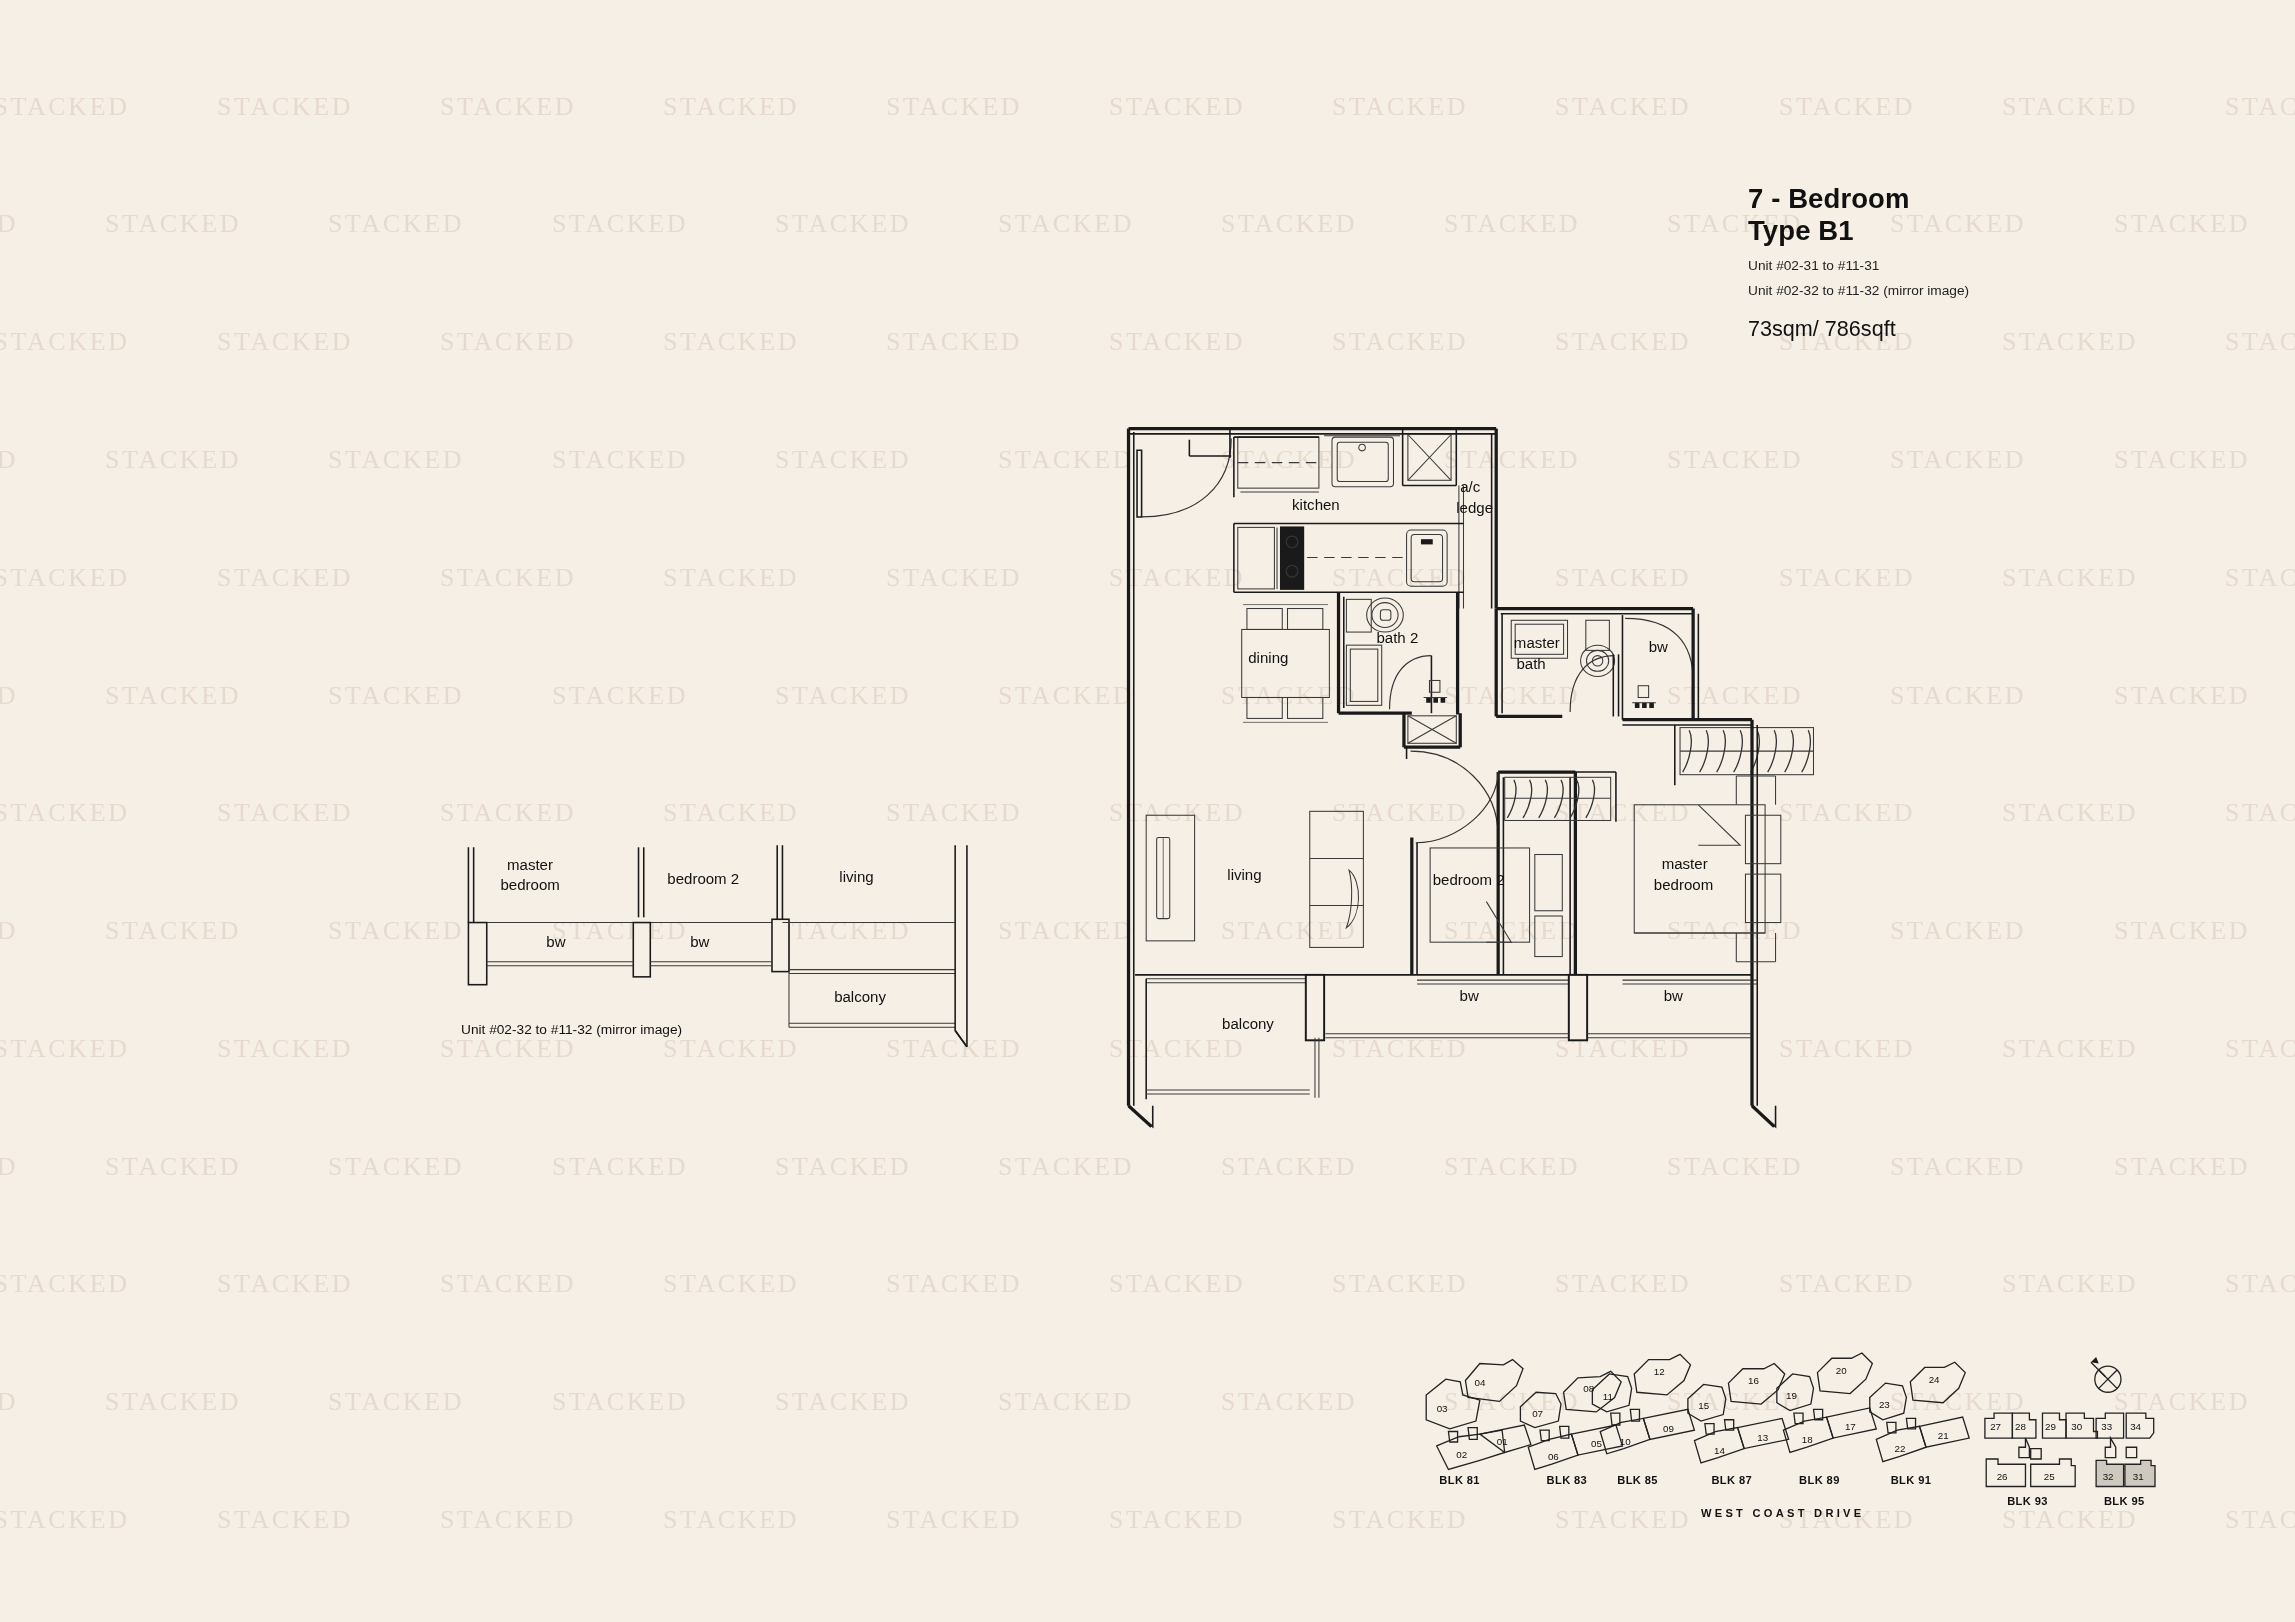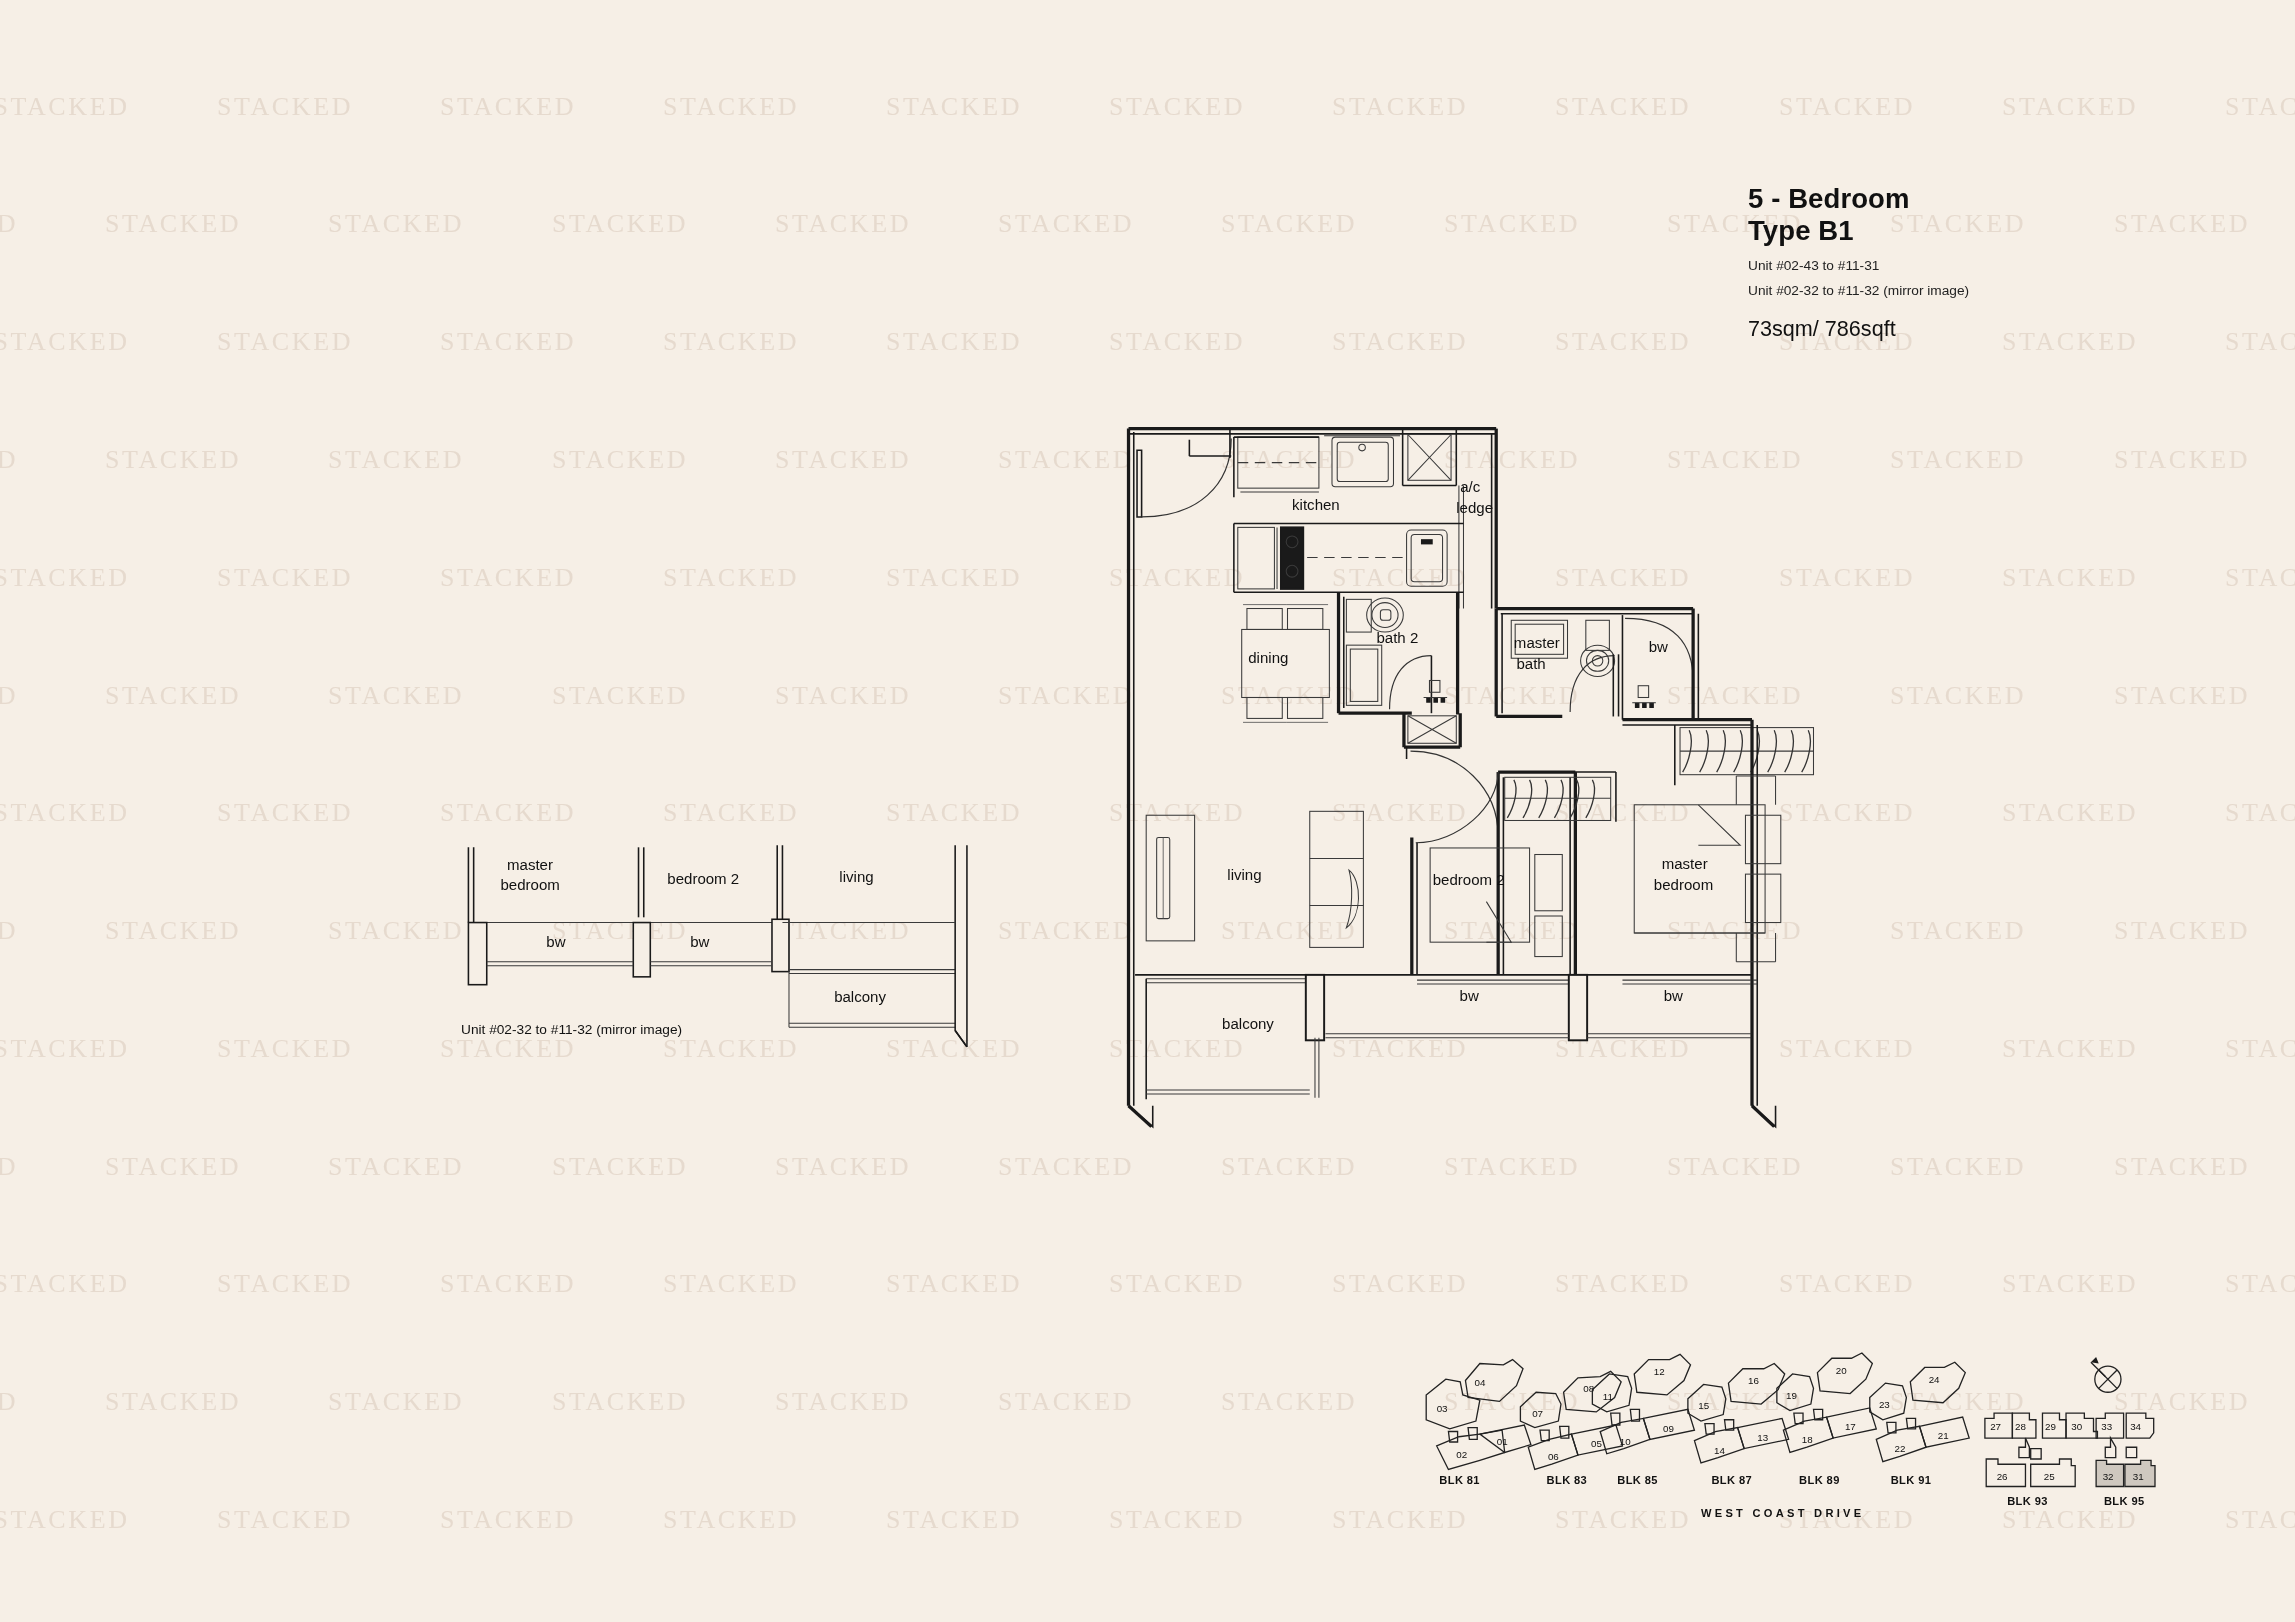--- a/index.html
+++ b/index.html
@@ -221,23 +221,23 @@
     <span class="wm" style="left: 886px; top: 1505px;">STACKED</span>
     <span class="wm" style="left: 1109px; top: 1505px;">STACKED</span>
     <span class="wm" style="left: 1332px; top: 1505px;">STACKED</span>
     <span class="wm" style="left: 1555px; top: 1505px;">STACKED</span>
     <span class="wm" style="left: 1779px; top: 1505px;">STACKED</span>
     <span class="wm" style="left: 2002px; top: 1505px;">STACKED</span>
     <span class="wm" style="left: 2225px; top: 1505px;">STACKED</span>
   </div>
 
 <div id="header">
-  <div class="h1">5 - Bedroom</div>
+  <div class="h1">7 - Bedroom</div>
   <div class="h1">Type B1</div>
-  <div class="sub">Unit #02-43 to #11-31</div>
+  <div class="sub">Unit #02-31 to #11-31</div>
   <div class="sub">Unit #02-32 to #11-32 (mirror image)</div>
   <div class="area">73sqm/ 786sqft</div>
 </div>
 
 <div id="mirror-caption">Unit #02-32 to #11-32 (mirror image)</div>
 
 <div id="plan-stage">
 <svg width="2295" height="1622" viewBox="0 0 3508 2479" xmlns="http://www.w3.org/2000/svg">
 
   <g>

